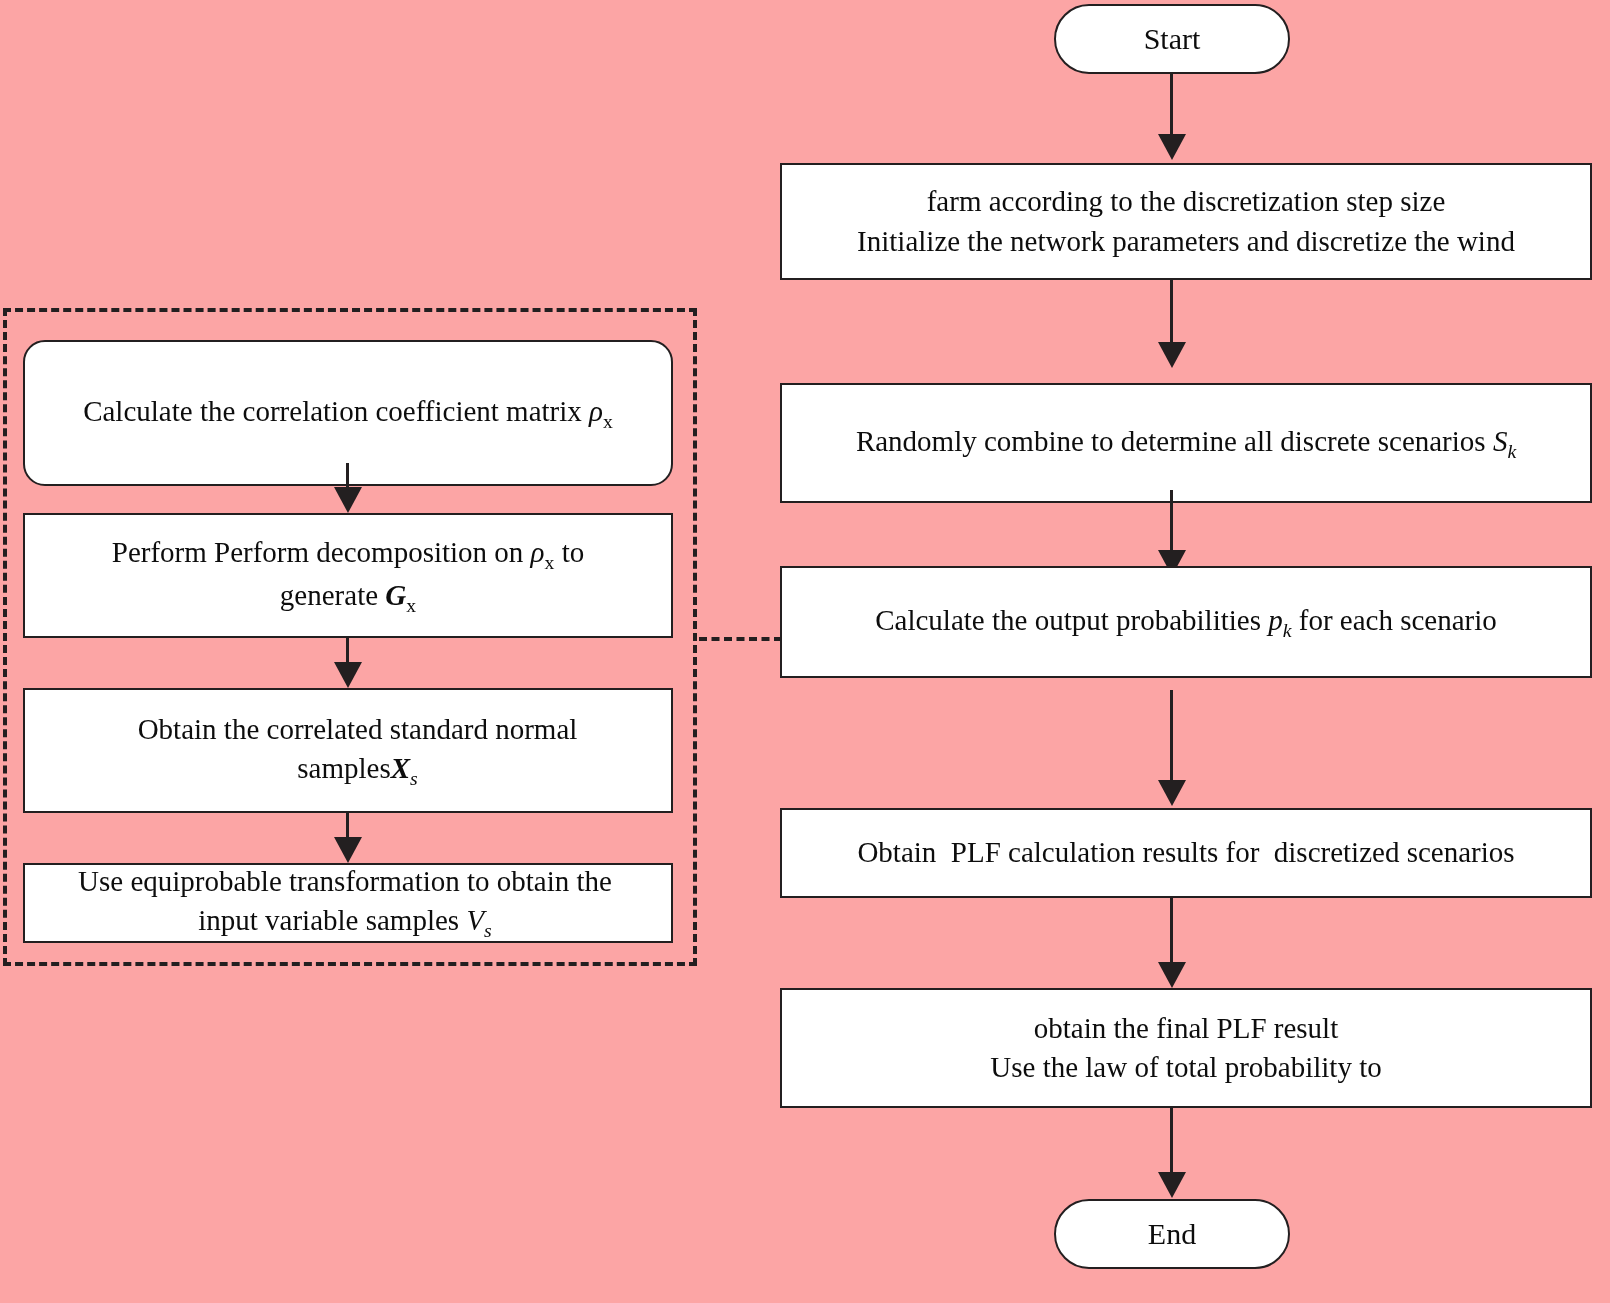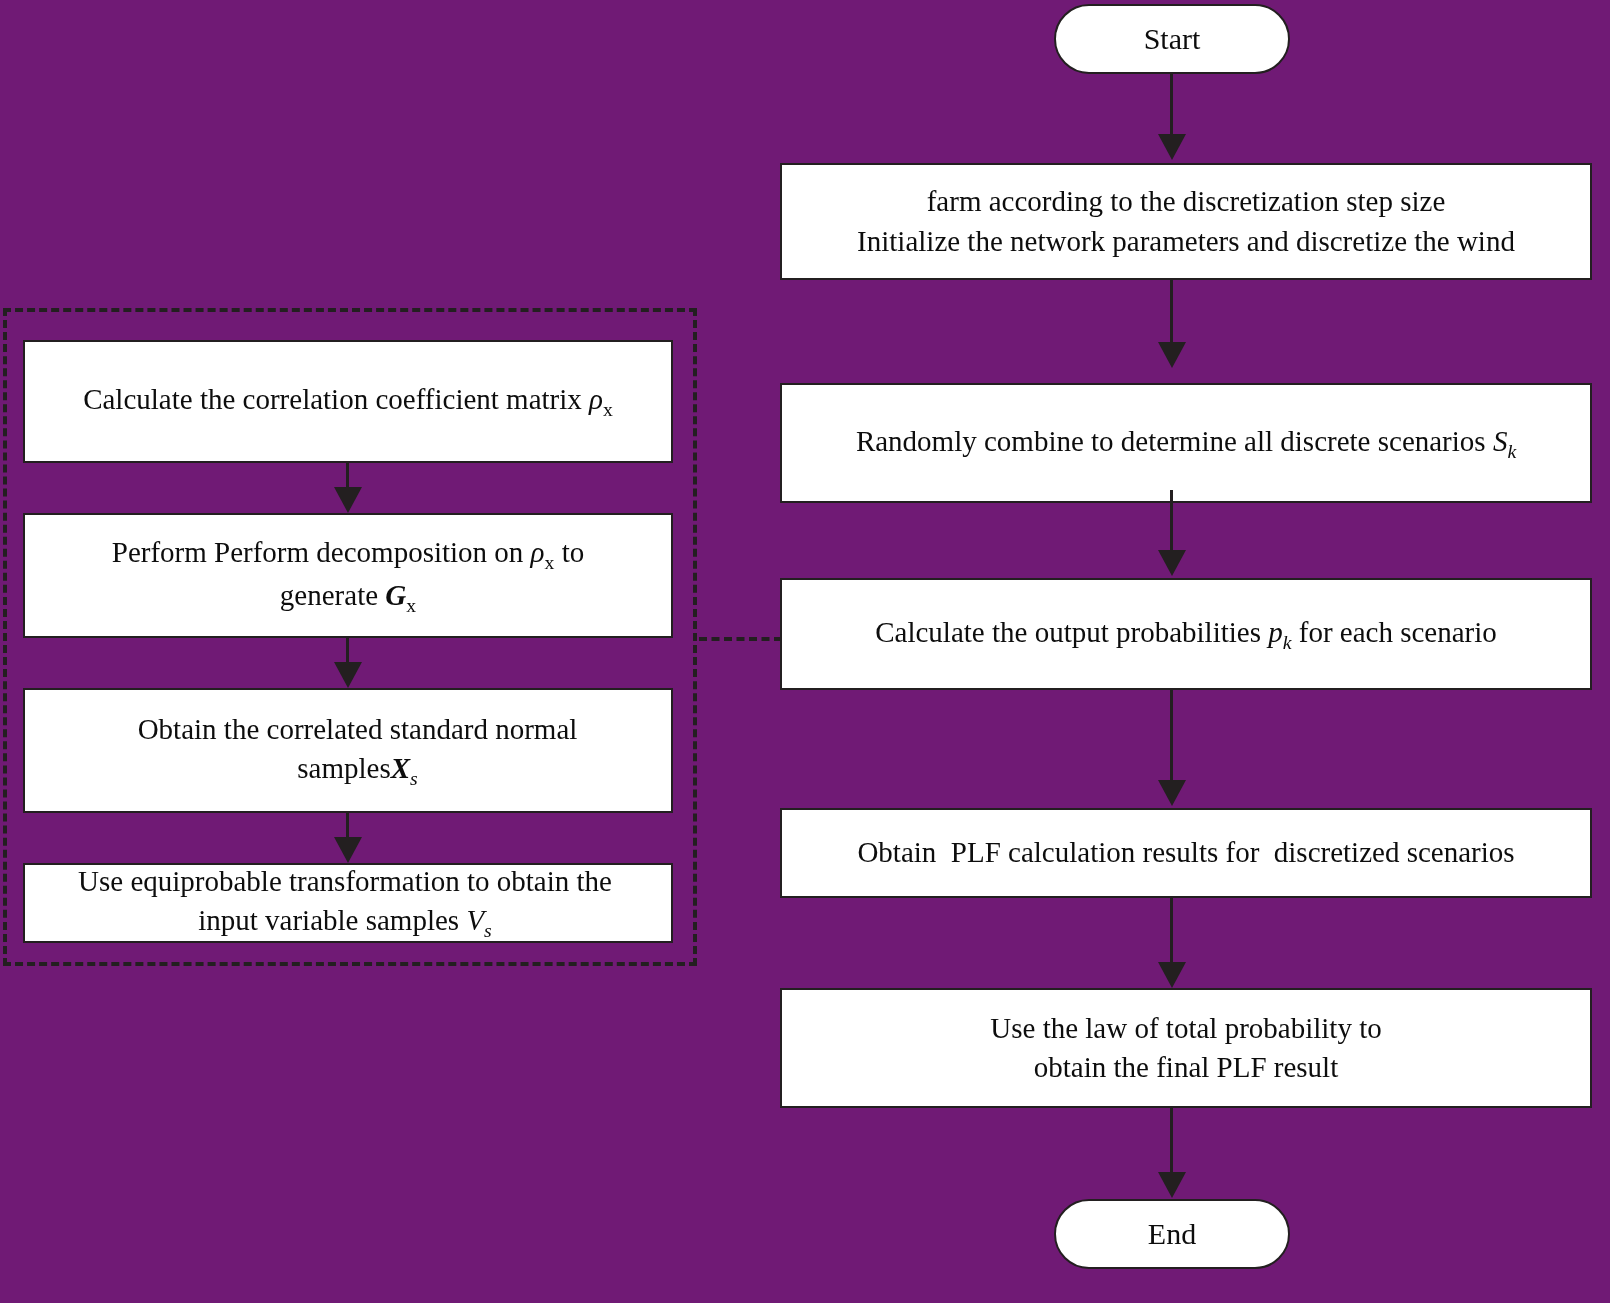--- a/index.html
+++ b/index.html
@@ -4,21 +4,21 @@
 <style>
   html, body {
     margin: 0;
     padding: 0;
     background: #ffffff;
   }
   #canvas {
     position: relative;
     width: 1610px;
     height: 1303px;
-    background: #701a75;
+    background: #fca5a5;
     font-family: "Liberation Serif", "DejaVu Serif", serif;
     overflow: hidden;
   }
   .node {
     position: absolute;
     box-sizing: border-box;
     border: 2px solid #231f20;
     background: #ffffff;
     display: flex;
     align-items: center;
@@ -86,53 +86,53 @@
 
   <div class="node" style="left:780px; top:383px; width:812px; height:120px;">
     <div>
       <span>Randomly combine to determine all discrete scenarios</span><span>&nbsp;<var class="it">S</var><sub class="itsub">k</sub></span>
     </div>
   </div>
 
   <div class="conn conn-v" style="left:1170px; top:490px; height:62px;"></div>
   <div class="arrowhead" style="left:1158px; top:550px;"></div>
 
-  <div class="node" style="left:780px; top:578px; width:812px; height:112px;">
+  <div class="node" style="left:780px; top:566px; width:812px; height:112px;">
     <div>
       <span>Calculate the output probabilities</span><span>&nbsp;<var class="it">p</var><sub class="itsub">k</sub>&nbsp;</span><span>for each scenario</span>
     </div>
   </div>
 
   <div class="conn conn-v" style="left:1170px; top:690px; height:92px;"></div>
   <div class="arrowhead" style="left:1158px; top:780px;"></div>
 
   <div class="node" style="left:780px; top:808px; width:812px; height:90px;">
     <span style="white-space:pre;">Obtain  PLF calculation results for  discretized scenarios</span>
   </div>
 
   <div class="conn conn-v" style="left:1170px; top:898px; height:66px;"></div>
   <div class="arrowhead" style="left:1158px; top:962px;"></div>
 
   <div class="node" style="left:780px; top:988px; width:812px; height:120px;">
     <div>
+      <div>obtain the final PLF result</div>
       <div>Use the law of total probability to</div>
-      <div>obtain the final PLF result</div>
     </div>
   </div>
 
   <div class="conn conn-v" style="left:1170px; top:1108px; height:66px;"></div>
   <div class="arrowhead" style="left:1158px; top:1172px;"></div>
 
   <div class="node terminal" style="left:1054px; top:1199px; width:236px; height:70px; font-size:30px;">
     <span>End</span>
   </div>
 
   <div class="dashed-group" style="left:3px; top:308px; width:694px; height:658px;"></div>
 
-  <div class="node" style="left:23px; top:340px; width:650px; height:123px;">
+  <div class="node" style="left:23px; top:340px; width:650px; height:146px;border-radius:22px;">
     <div>
       <span>Calculate the correlation coefficient matrix</span><span>&nbsp;<span class="rho">ρ</span><sub class="up">x</sub></span>
     </div>
   </div>
 
   <div class="conn conn-v" style="left:346px; top:463px; height:26px;"></div>
   <div class="arrowhead" style="left:334px; top:487px;"></div>
 
   <div class="node" style="left:23px; top:513px; width:650px; height:125px;">
     <div>

